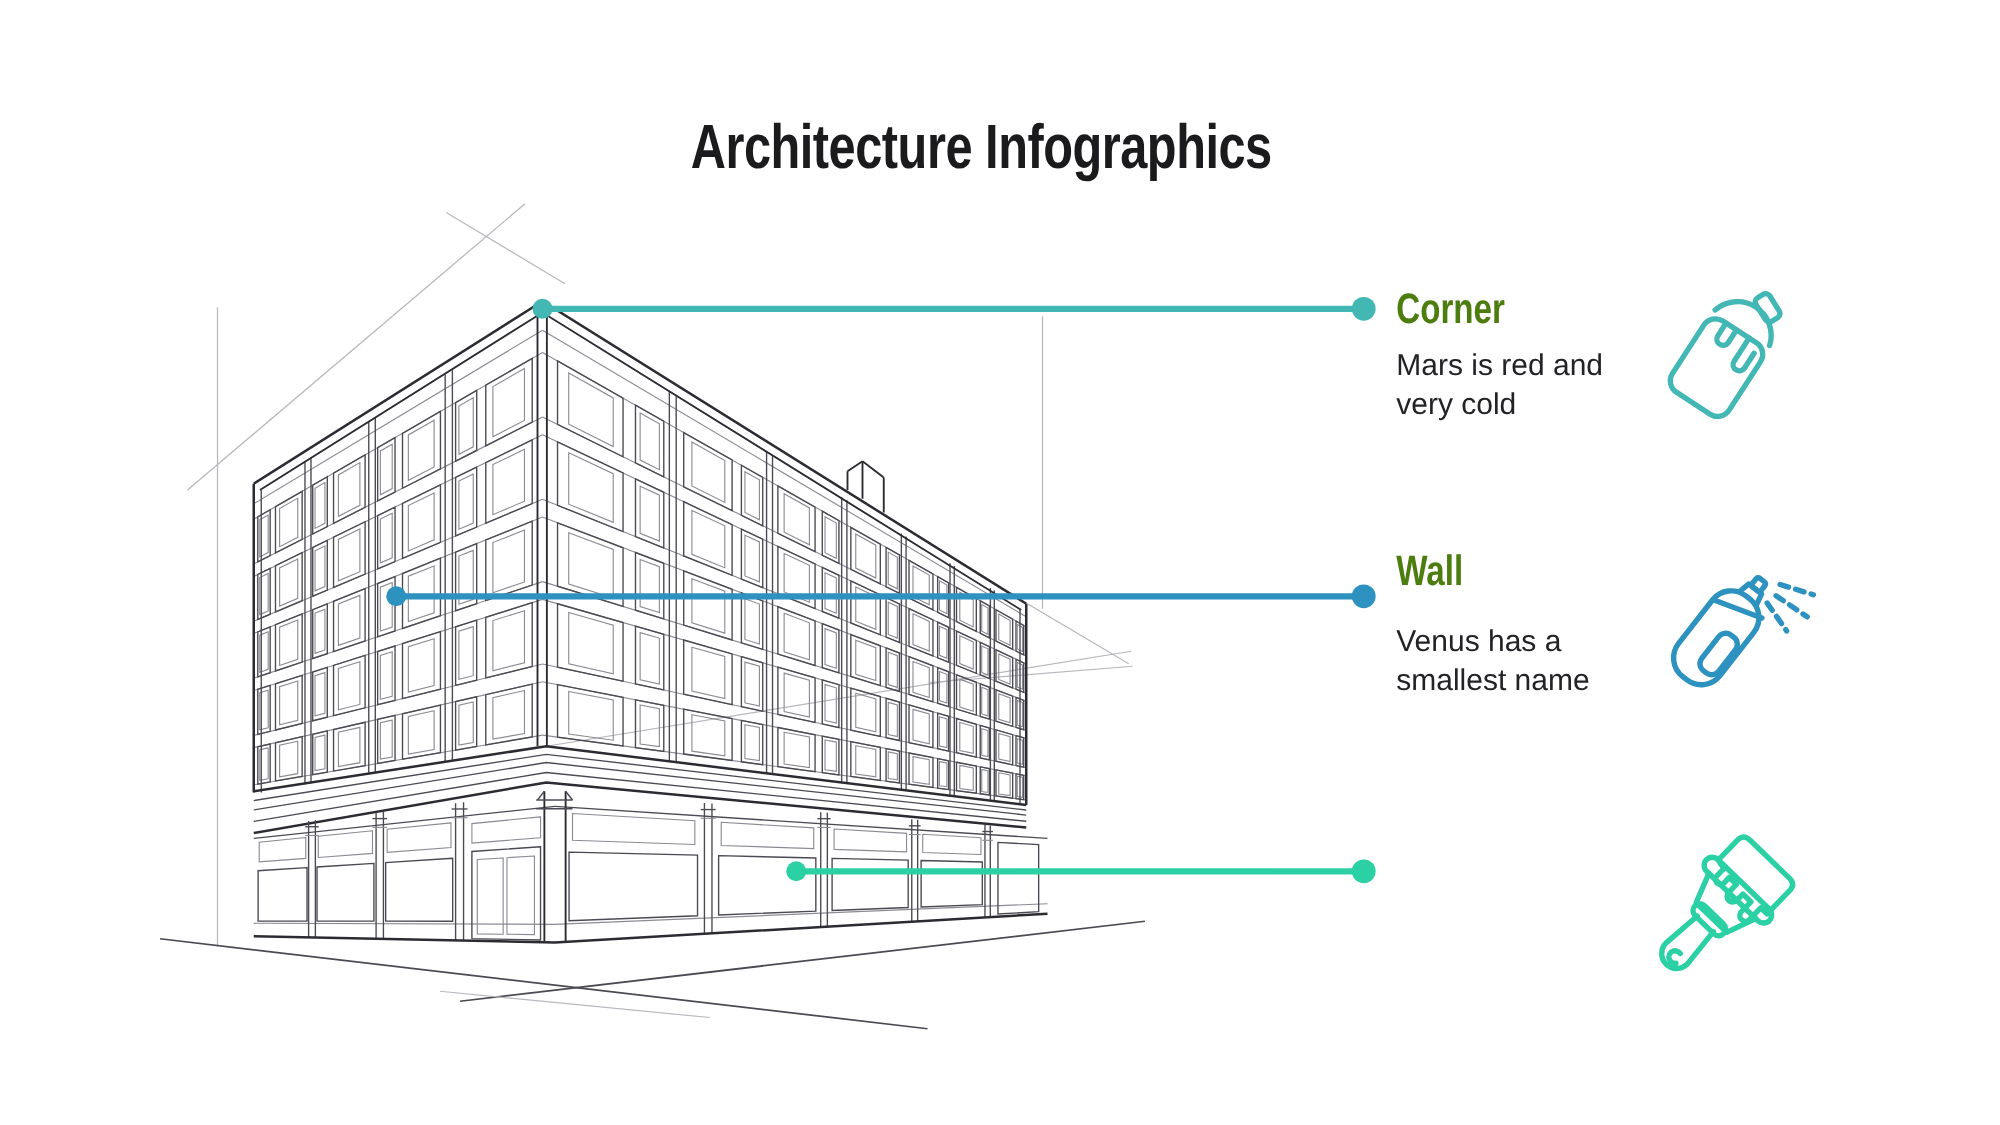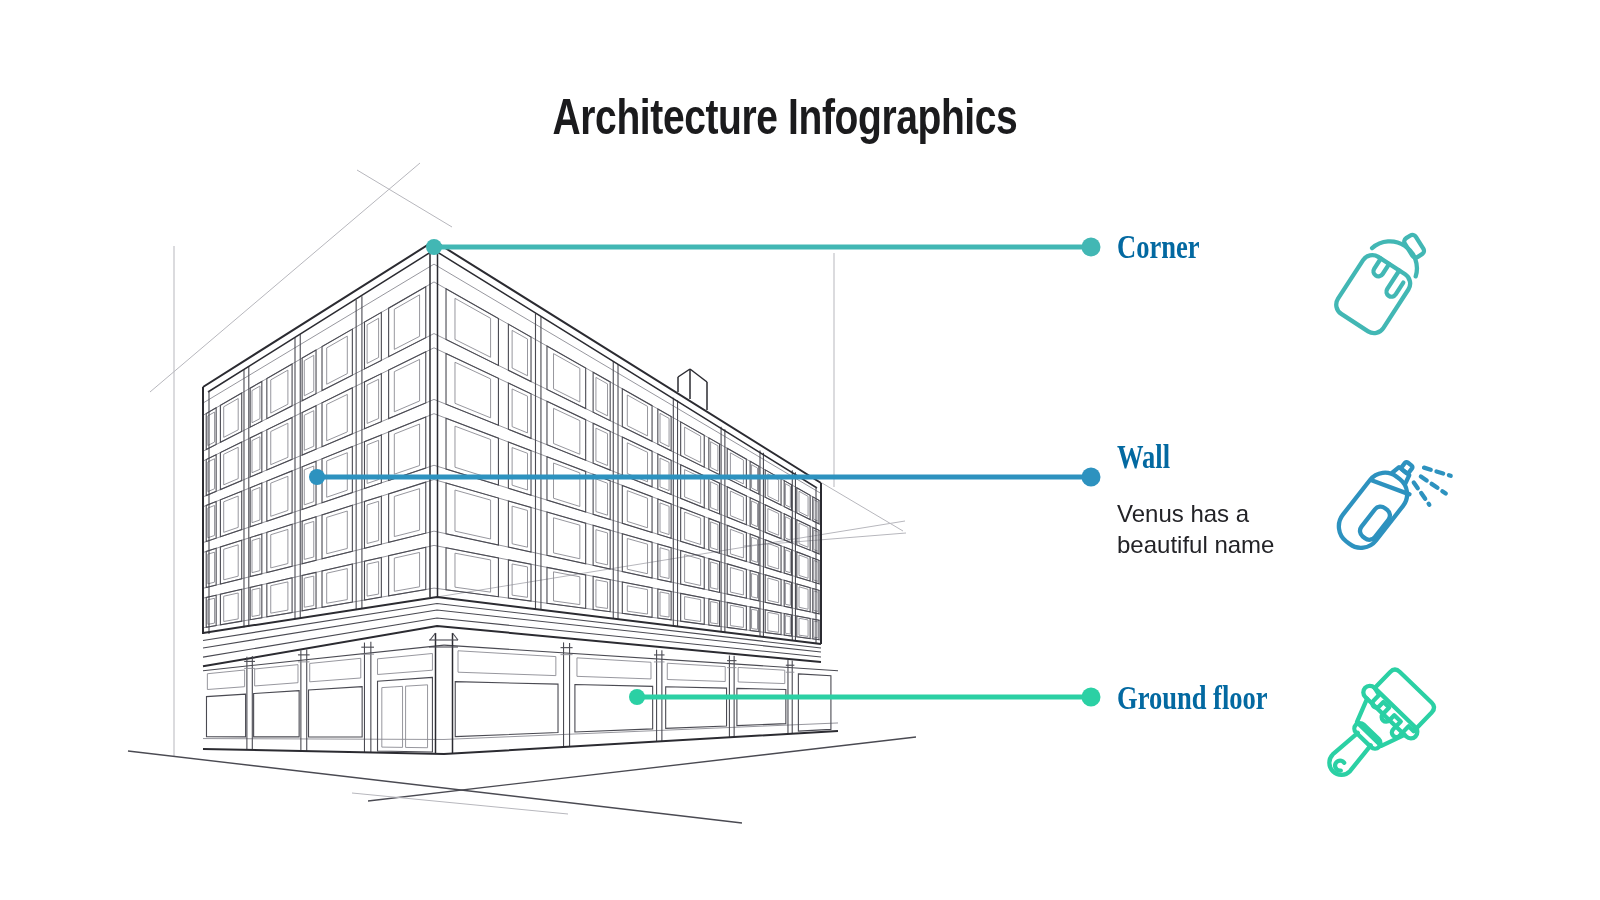--- a/index.html
+++ b/index.html
@@ -14,21 +14,21 @@
   .md{stroke:#4a4a52;stroke-width:1.1;}
   .lt{stroke:#8b8b93;stroke-width:0.9;}
   .ft{stroke:#b7b7bd;stroke-width:1;}
   .st{stroke:#4a4a52;stroke-width:1.4;}
 
   .title{position:absolute;top:88px;left:-15px;width:1600px;text-align:center;
          font-size:50px;font-weight:700;color:#1b1b1d;white-space:nowrap;}
   .title>span{display:inline-block;transform:scaleX(.78);letter-spacing:-.5px;}
 
   .callout-title{position:absolute;left:1117px;font-size:34px;font-weight:700;
-                 color:#0369a1;line-height:40px;white-space:nowrap;font-family:Liberation Serif, serif;}
+                 color:#4d7c0f;line-height:40px;white-space:nowrap;}
   .callout-title>span{display:inline-block;transform:scaleX(.78);transform-origin:0 50%;}
   .callout-desc{position:absolute;left:1117px;width:205px;font-size:24px;
                 line-height:31px;color:#232327;}
 </style>
 </head>
 <body>
 
 <div class="stage">
 
   <svg viewBox="0 0 1600 900" width="1600" height="900">
@@ -423,23 +423,21 @@
       <path d="M -9 14 L -12 47 A 11 11 0 0 0 12 47 L 9 14"></path>
       <path d="M 2 45 a 5 5 0 1 0 3 8"></path>
     </g>
   </svg>
 
   <div class="title"><span>Architecture Infographics</span></div>
 
   <div class="callout-title" style="top:227px">
     <span>Corner</span>
   </div>
+  <div class="callout-desc" style="top:277px">Mars is red and very cold</div>
 
   <div class="callout-title" style="top:437px">
     <span>Wall</span>
   </div>
-  <div class="callout-desc" style="top:498px">Venus has a beautiful name</div>
-
-  <div class="callout-title" style="top:678px">
-    <span>Ground floor</span>
-  </div>
+  <div class="callout-desc" style="top:498px">Venus has a smallest name</div>
+
 
 </div>
 
 </body></html>

